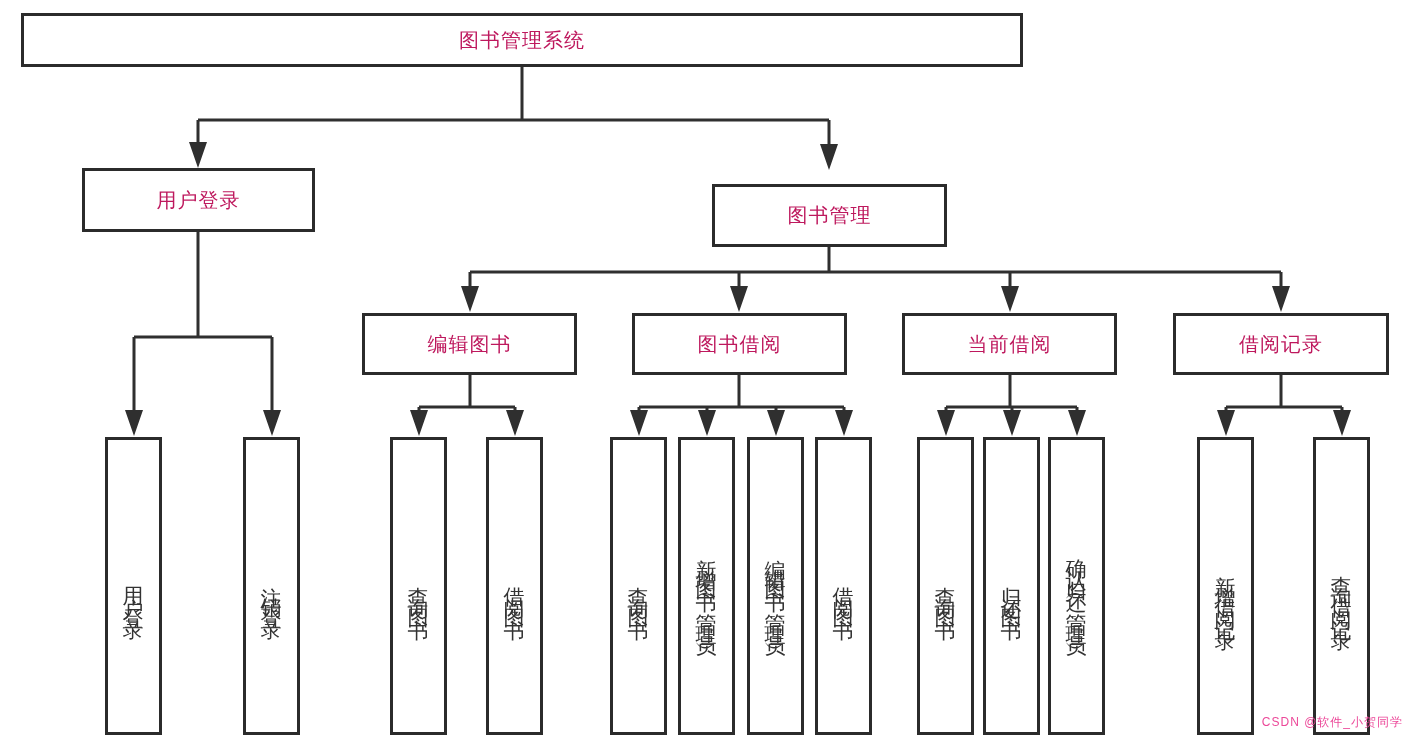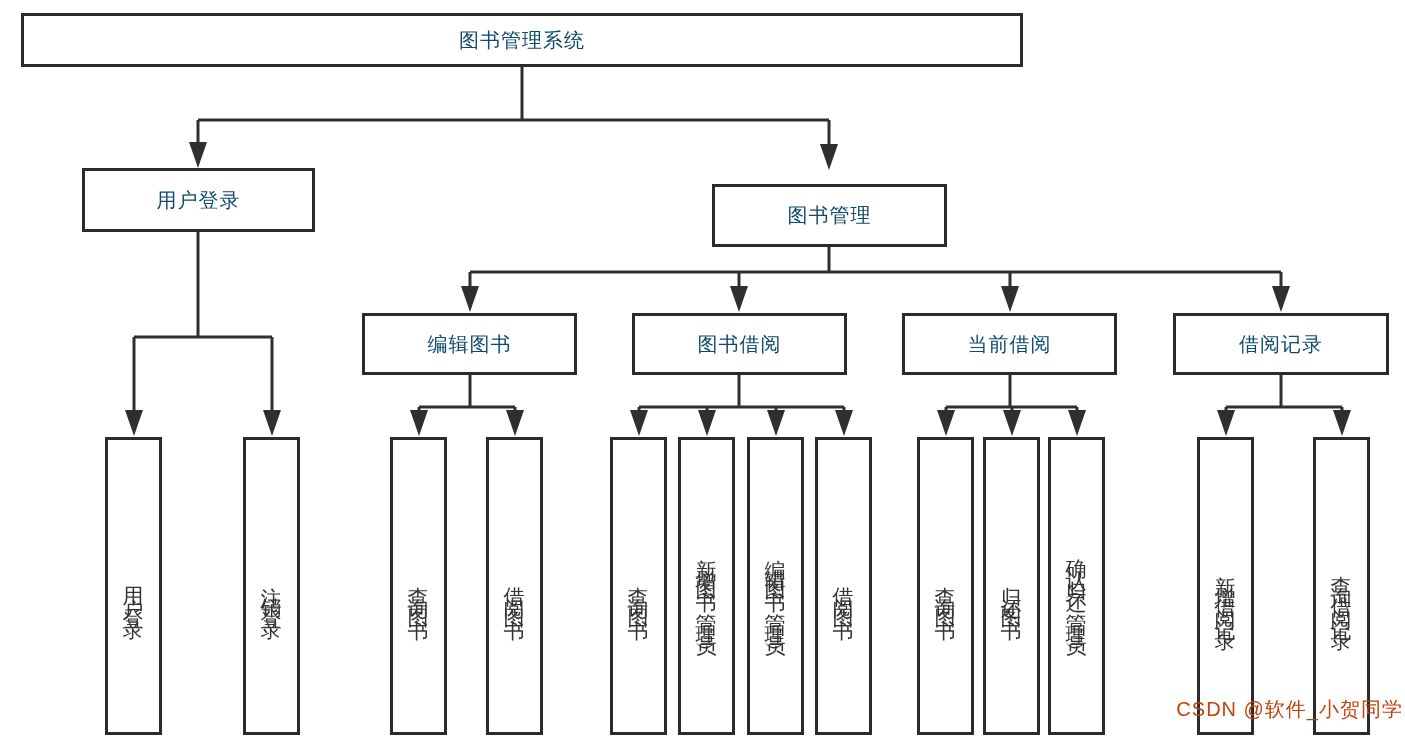--- a/index.html
+++ b/index.html
@@ -9,32 +9,32 @@
   }
   .connectors{position:absolute;left:0;top:0;z-index:1;}
   .cline{fill:none;stroke:#2f2f2f;stroke-width:3;}
   .ahead{fill:#2f2f2f;stroke:none;}
   .hbox,.vbox{
     position:absolute;box-sizing:border-box;background:#ffffff;
     border:3px solid #2b2b2b;display:flex;align-items:center;justify-content:center;
     z-index:2;
   }
   .hlabel{
-    font-size:20px;letter-spacing:1px;color:#0c4a6e;white-space:nowrap;
+    font-size:20px;letter-spacing:1px;color:#be185d;white-space:nowrap;
   }
   .l3{top:313px;width:215px;height:62px;}
   .vbox{top:437px;width:57px;height:298px;}
   .vlabel{
     writing-mode:vertical-rl;text-orientation:mixed;
     font-size:21px;letter-spacing:11px;line-height:1;color:#333333;
     margin-bottom:-11px;
   }
   .watermark{
-    position:absolute;top:696px;right:2px;z-index:5;
-    font-size:20px;letter-spacing:1px;color:#c2410c;white-space:nowrap;
+    position:absolute;top:714px;right:2px;z-index:5;
+    font-size:12px;letter-spacing:1px;color:#ec4899;white-space:nowrap;
   }
 </style>
 </head>
 <body>
 
 <div class="canvas">
 
   <svg class="connectors" width="1405" height="747" viewBox="0 0 1405 747">
     <path class="cline" d="
       M522,67V120 M198,120H829 M198,120V145 M829,120V147

